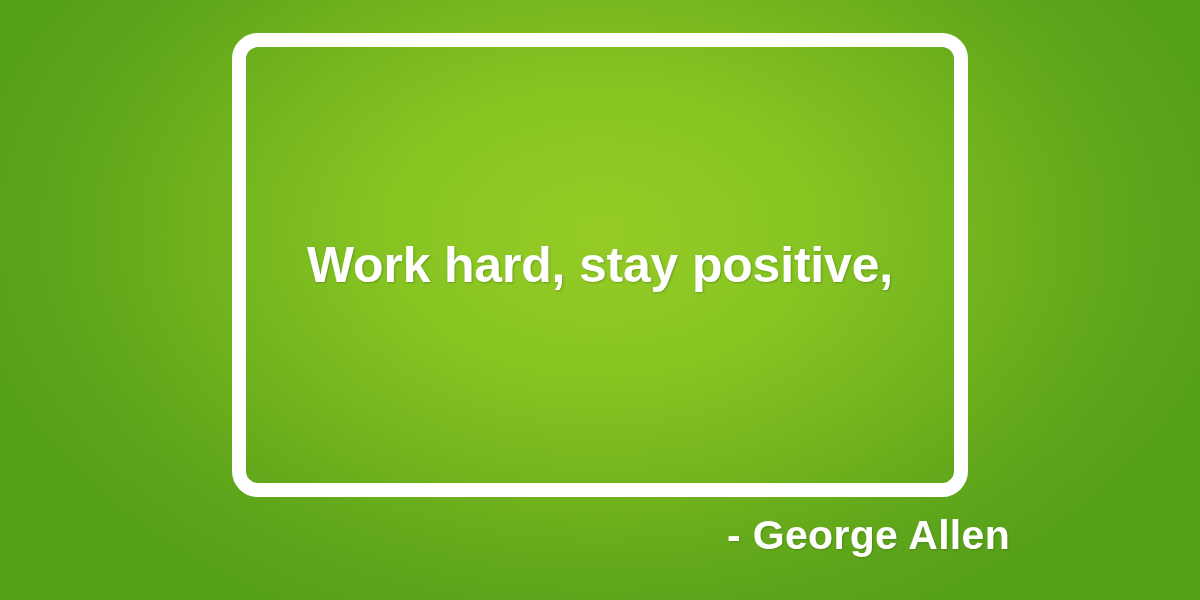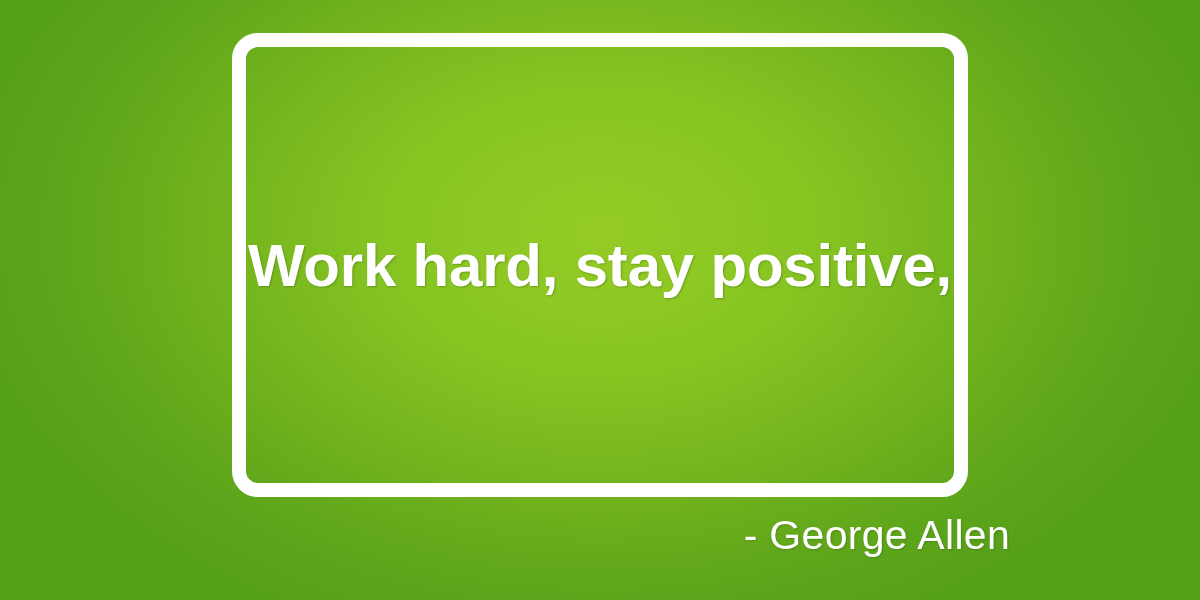--- a/index.html
+++ b/index.html
@@ -59,38 +59,38 @@
     height: 464px;
     display: flex;
     flex-direction: column;
     align-items: center;
     justify-content: center;
     box-sizing: border-box;
     padding: 0 26px;
   }
 
   .quote-line {
-    font-size: 60px;
+    font-size: 50px;
     font-weight: bold;
     color: #ffffff;
     line-height: 81px;
     letter-spacing: -0.2px;
     text-align: center;
     white-space: nowrap;
     text-shadow: 1px 1px 2px rgba(40, 80, 10, 0.35);
   }
 
   #attribution {
     position: absolute;
     left: 0;
     top: 512px;
     width: 1010px;
     text-align: right;
     font-size: 41px;
-    font-weight: normal;
+    font-weight: bold;
     color: #ffffff;
     letter-spacing: 0.3px;
     white-space: nowrap;
     text-shadow: 1px 1px 2px rgba(40, 80, 10, 0.3);
   }
 </style>
 </head>
 <body>
 
 <div id="quote-card">

